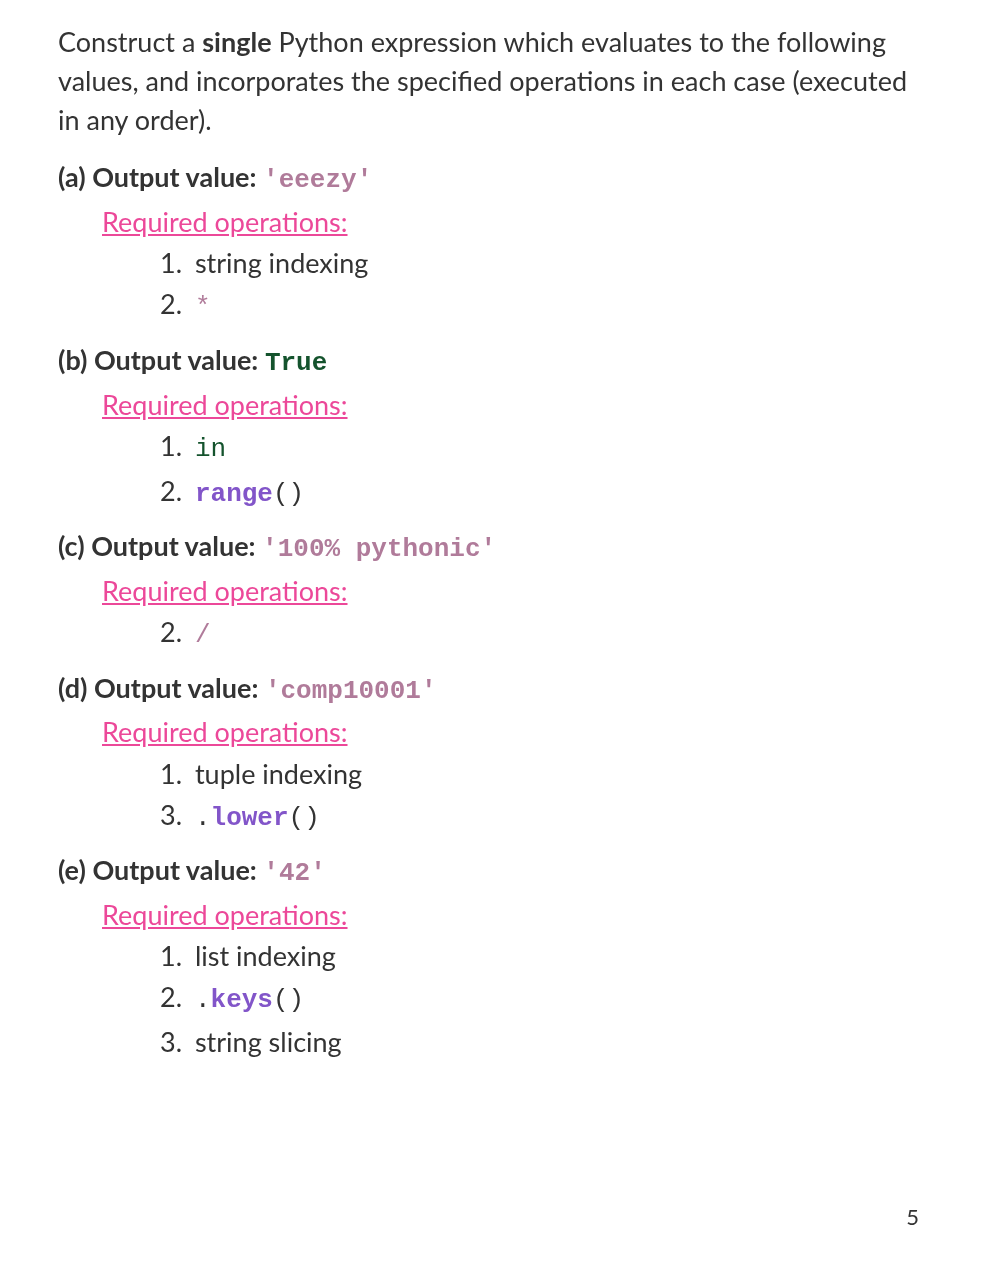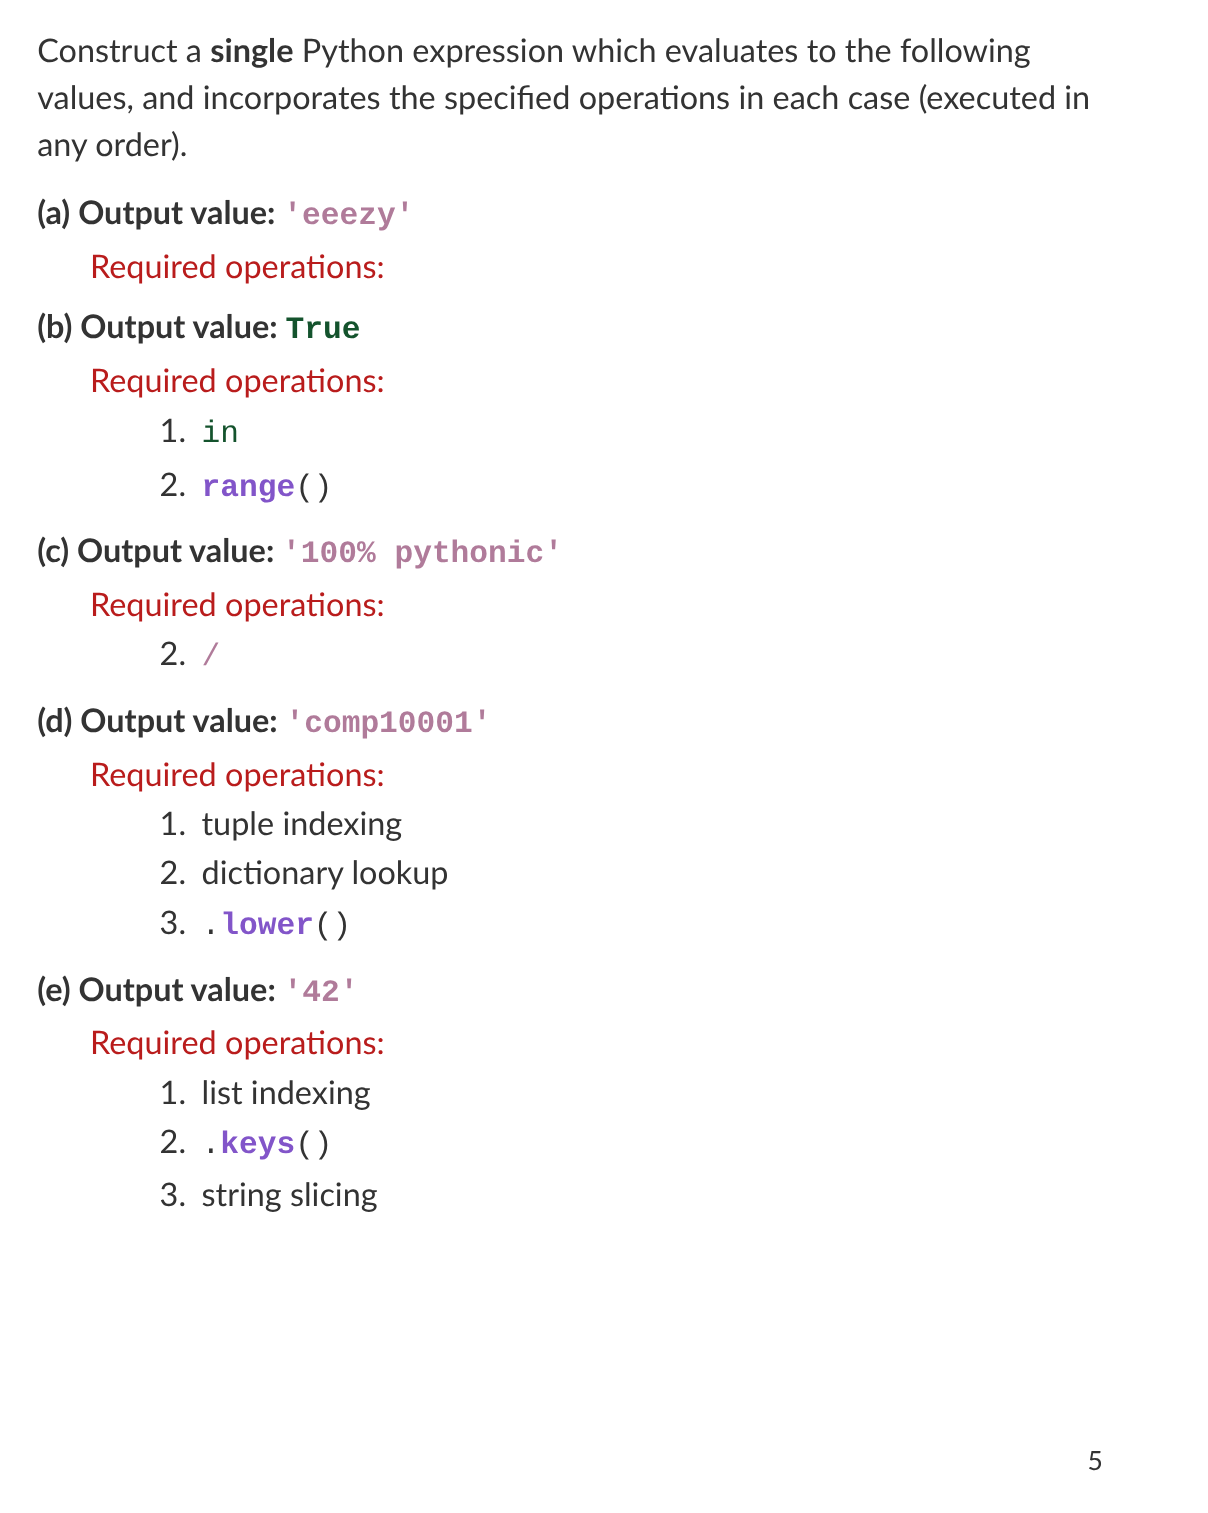--- a/index.html
+++ b/index.html
@@ -6,21 +6,21 @@
     margin: 0;
     padding: 0;
     background: #fff;
     font-family: "Segoe UI", "Lato", "Helvetica Neue", Arial, sans-serif;
     color: #333;
   }
   .page {
     width: 981px;
     min-height: 1261px;
     box-sizing: border-box;
-    padding: 22px 58px 30px 31px;
+    padding: 22px 58px 30px 58px;
     position: relative;
     font-size: 27px;
     line-height: 1.45;
   }
   .intro {
     color: #333;
     margin-bottom: 18px;
   }
   .bold { font-weight: 700; }
   code {
@@ -34,22 +34,23 @@
   .part {
     margin-top: 11px;
     margin-bottom: 4px;
   }
   .part-header {
     font-weight: 700;
     color: #333;
   }
   .req {
     margin-left: 44px;
-    color: #b91c1c;
+    color: #ec4899;
     margin-top: 2px;
+    text-decoration: underline;
   }
   ol.ops {
     margin: 2px 0 10px 102px;
     padding: 0;
     list-style: none;
   }
   ol.ops li {
     color: #333;
     margin: 0;
     padding: 0 0 2px 0;
@@ -75,20 +76,24 @@
     <span>Construct a </span><span class="bold">single</span><span> Python expression which evaluates to the following values, and incorporates the specified operations in each case (executed in any order).</span>
   </div>
 
   <div class="part">
     <div class="part-header">
       <span>(a)</span>
       <span>Output value:</span>
       <code><span>'eeezy'</span></code>
     </div>
     <div class="req">Required operations:</div>
+    <ol class="ops">
+      <li><span class="num">1.</span> <span>string indexing</span></li>
+      <li><span class="num">2.</span> <code><span>*</span></code></li>
+    </ol>
   </div>
 
   <div class="part">
     <div class="part-header">
       <span>(b)</span>
       <span>Output value:</span>
       <code><span class="kw">True</span></code>
     </div>
     <div class="req">Required operations:</div>
     <ol class="ops">
@@ -111,21 +116,20 @@
 
   <div class="part">
     <div class="part-header">
       <span>(d)</span>
       <span>Output value:</span>
       <code><span>'comp10001'</span></code>
     </div>
     <div class="req">Required operations:</div>
     <ol class="ops">
       <li><span class="num">1.</span> <span>tuple indexing</span></li>
-      <li><span class="num">2.</span> <span>dictionary lookup</span></li>
       <li><span class="num">3.</span> <code><span class="punct">.</span><span class="fn">lower</span><span class="punct">()</span></code></li>
     </ol>
   </div>
 
   <div class="part">
     <div class="part-header">
       <span>(e)</span>
       <span>Output value:</span>
       <code><span>'42'</span></code>
     </div>

